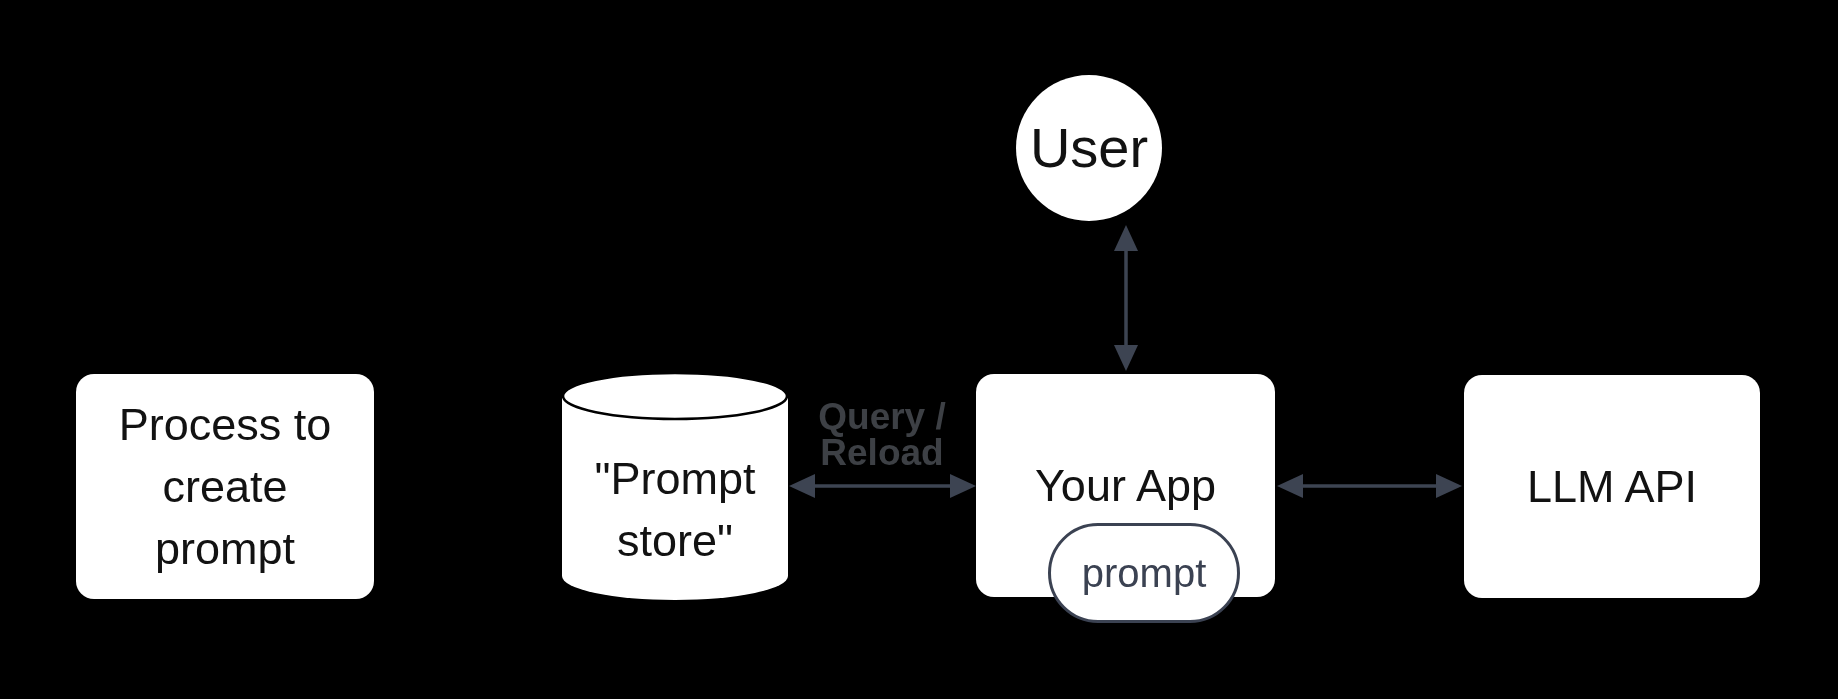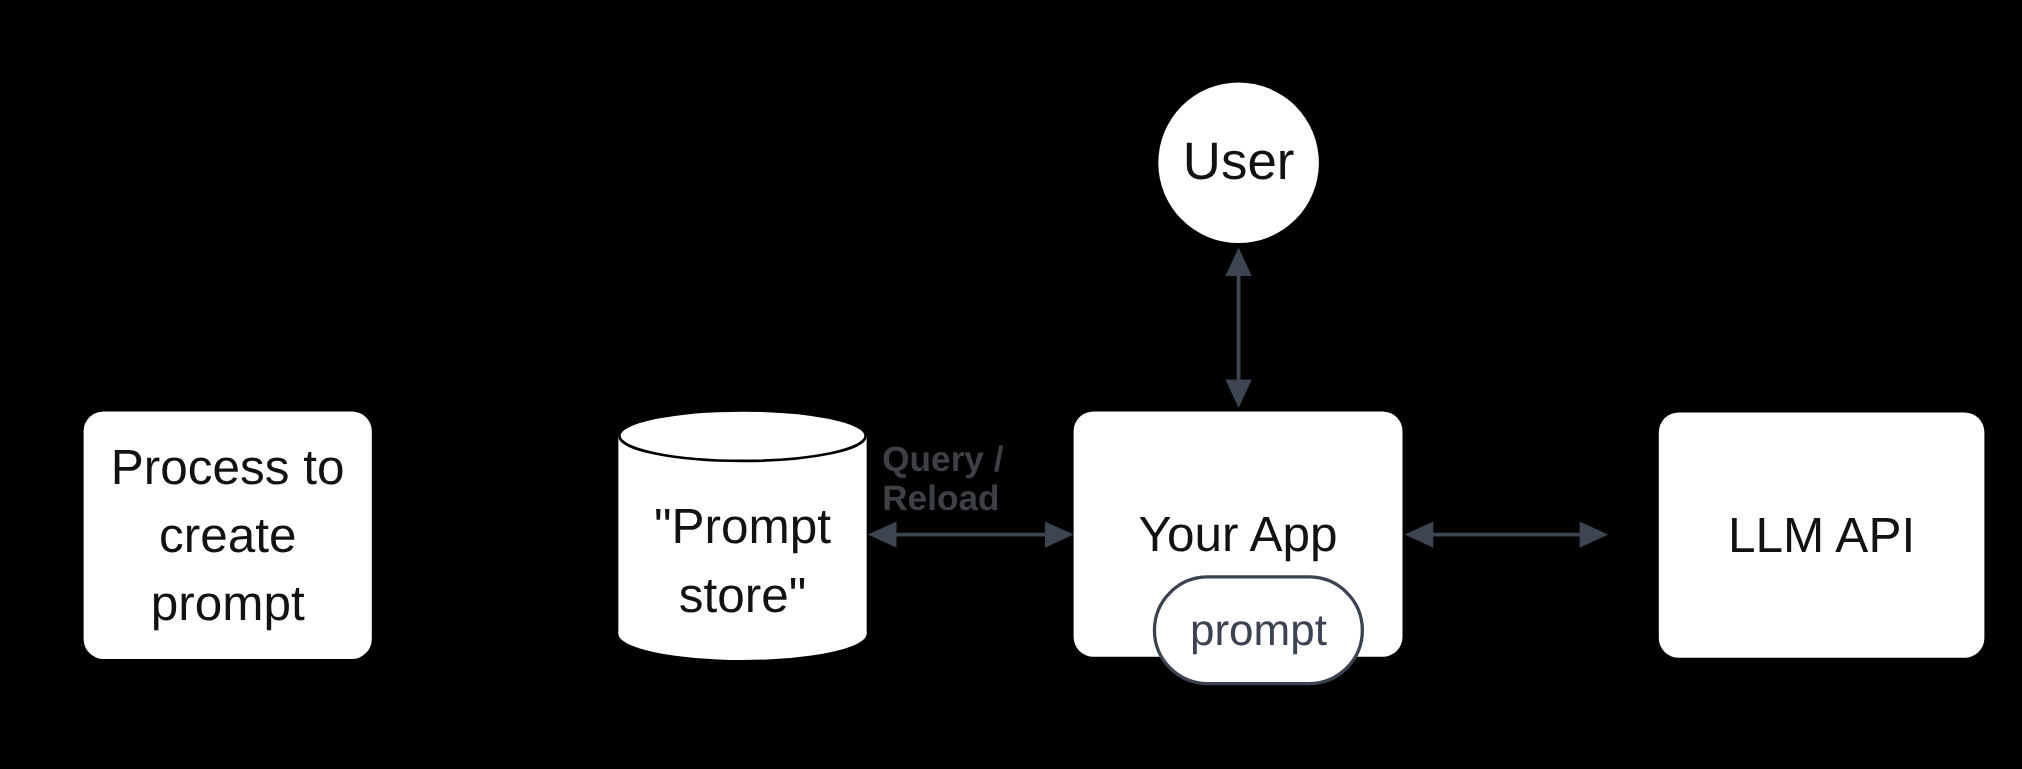--- a/index.html
+++ b/index.html
@@ -26,26 +26,26 @@
   .node{
     position:absolute;z-index:2;
     display:flex;align-items:center;justify-content:center;
     background:var(--node-fill);
     color:var(--node-text);
     text-align:center;
     font-size:45px;line-height:62px;
     white-space:pre-line;
   }
   .rect{border-radius:18px;}
-  .node-process{left:76px;top:374px;width:262px;height:225px;}
+  .node-process{left:76px;top:374px;width:298px;height:225px;}
   .node-your-app{left:976px;top:374px;width:299px;height:223px;text-align:right;}
-  .node-llm{left:1508px;top:375px;width:296px;height:223px;}
+  .node-llm{left:1464px;top:375px;width:296px;height:223px;}
   .node-user{
-    left:1053px;top:75px;width:146px;height:146px;
-    border-radius:50%;font-size:48px;
+    left:1016px;top:75px;width:146px;height:146px;
+    border-radius:50%;font-size:56px;
   }
   .cylinder-wrap{position:absolute;left:562px;top:372px;width:226px;height:228px;z-index:2;}
   .cylinder-wrap svg{position:absolute;left:0;top:0;}
   .cylinder-label{
     position:absolute;left:0;top:0;width:226px;height:228px;
     padding-top:48px;
     display:flex;align-items:center;justify-content:center;
     color:var(--node-text);text-align:center;
     font-size:45px;line-height:62px;white-space:pre-line;
   }
@@ -53,22 +53,22 @@
     position:absolute;left:1048px;top:523px;width:192px;height:100px;z-index:3;
     background:var(--node-fill);
     border:3px solid var(--pill-border);
     border-radius:50px;
     display:flex;align-items:center;justify-content:center;
     color:var(--pill-text);font-size:40px;
   }
   .edge-label{
     position:absolute;left:802px;top:399px;width:160px;z-index:2;
     color:var(--edge-label);
-    font-weight:bold;font-size:32px;line-height:36px;
-    text-align:left;white-space:pre-line;
+    font-weight:bold;font-size:37px;line-height:36px;
+    text-align:center;white-space:pre-line;
   }
 </style>
 </head>
 <body>
 
 <div class="canvas">
 
   <svg class="edges" viewBox="0 0 1838 699" xmlns="http://www.w3.org/2000/svg">
 
     <g>

